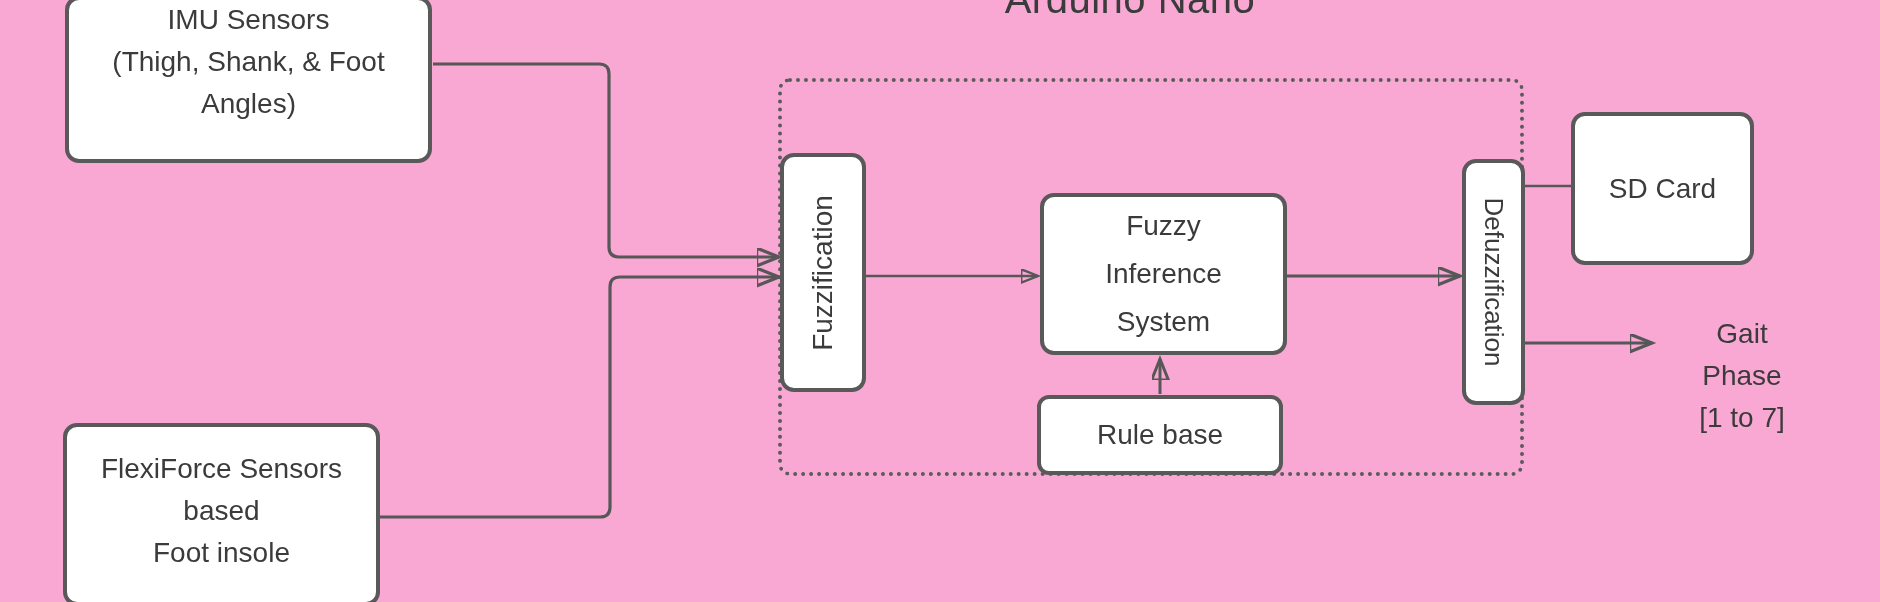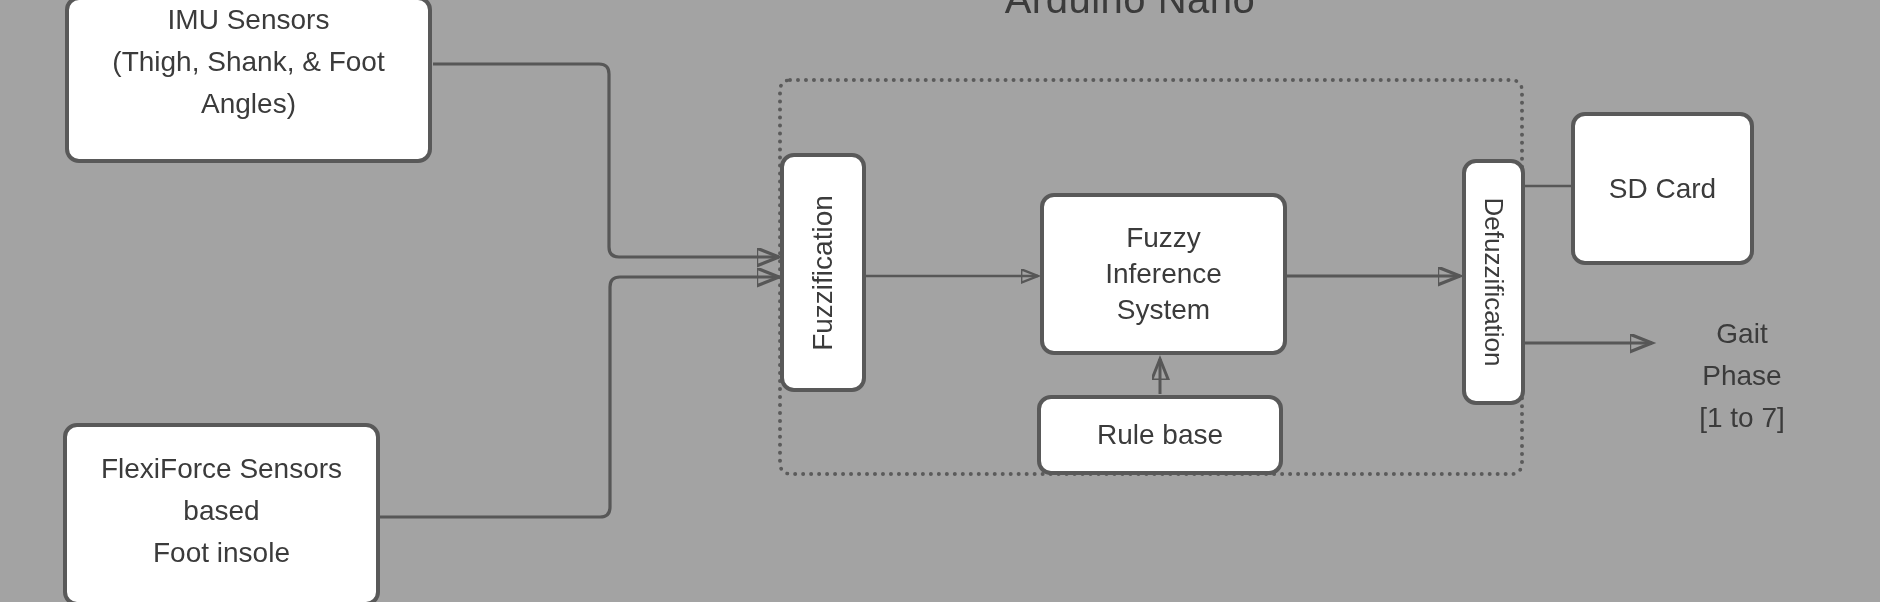--- a/index.html
+++ b/index.html
@@ -1,21 +1,21 @@
 <!DOCTYPE html>
 <html><head>
 <meta charset="utf-8">
 <style>
   html, body { margin: 0; padding: 0; background: #ffffff; }
   .canvas {
     position: relative;
     width: 1880px;
     height: 602px;
     overflow: hidden;
-    background: #a3a3a3;
+    background: #f9a8d4;
     font-family: "Liberation Sans", sans-serif;
     color: #3b3b3b;
   }
   .connectors {
     position: absolute;
     left: 0; top: 0;
     width: 1880px; height: 602px;
     z-index: 1;
   }
   .connectors path { fill: none; stroke: #575757; }
@@ -60,22 +60,22 @@
   .free-label {
     position: absolute;
     text-align: center;
     z-index: 2;
   }
   
   .node-imu        { left: 65px;   top: -4px;  width: 367px; height: 167px; padding-bottom: 36px; }
   .node-flexiforce { left: 63px;   top: 423px; width: 317px; height: 183px; padding-bottom: 8px; }
   .node-fuzzification   { left: 780px;  top: 153px; width: 86px;  height: 239px; }
   .node-fis        { left: 1040px; top: 193px; width: 247px; height: 162px; }
-  .node-fis .label { line-height: 36px; }
-  .node-rulebase   { left: 1037px; top: 395px; width: 246px; height: 80px; }
+  .node-fis .label { line-height: 48px; }
+  .node-rulebase   { left: 1037px; top: 395px; width: 246px; height: 80px; border-radius: 12px; }
   .node-defuzzification { left: 1462px; top: 159px; width: 63px; height: 246px; }
   .node-sdcard     { left: 1571px; top: 112px; width: 183px; height: 153px; }
   .gait-label      { left: 1642px; top: 313px; width: 200px; font-size: 28px; line-height: 40px; }
   .vlabel-up   { transform: rotate(-90deg); white-space: nowrap; font-size: 28px; }
   .vlabel-down { transform: rotate(90deg);  white-space: nowrap; font-size: 26px; }
 </style>
 </head>
 <body>
 
 <div class="canvas">

